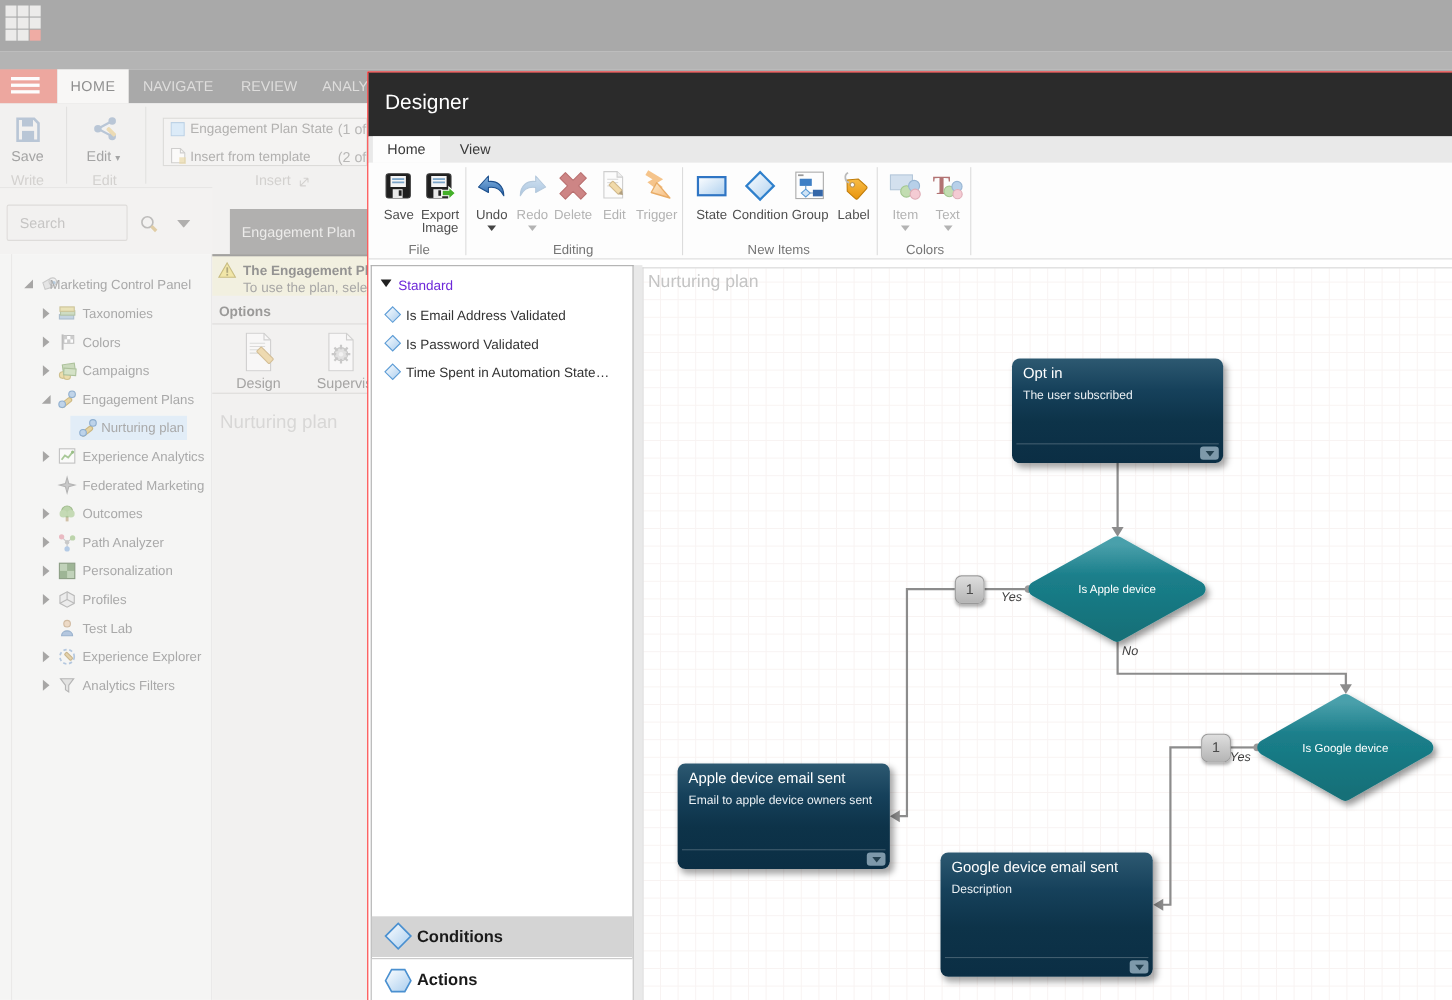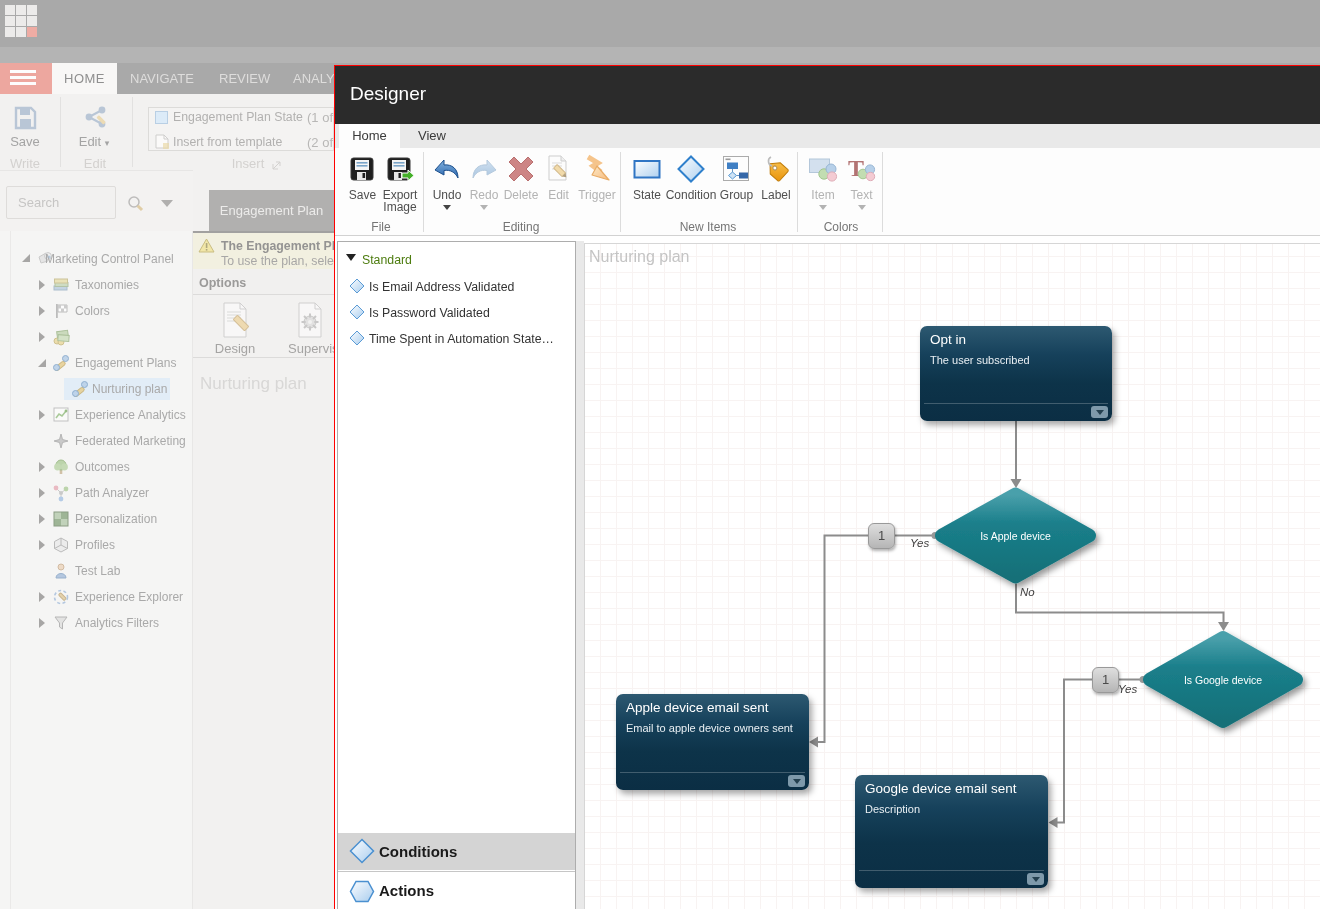--- a/index.html
+++ b/index.html
@@ -251,20 +251,23 @@
   </svg>
   <div class="abs trow" style="top:246px">
       <span class="lbl" style="left:45px">Marketing Control Panel</span>
     </div>
   <div class="abs trow" style="top:272px">
       <span class="lbl" style="left:75px">Taxonomies</span>
     </div>
   <div class="abs trow" style="top:298px">
       <span class="lbl" style="left:75px">Colors</span>
     </div>
+  <div class="abs trow" style="top:324px">
+      <span class="lbl" style="left:75px">Campaigns</span>
+    </div>
   <div class="abs trow" style="top:350px">
       <span class="lbl" style="left:75px">Engagement Plans</span>
     </div>
   <div class="abs trow" style="top:376px">
       <span class="lbl" style="left:92px">Nurturing plan</span>
     </div>
   <div class="abs trow" style="top:402px">
       <span class="lbl" style="left:75px">Experience Analytics</span>
     </div>
   <div class="abs trow" style="top:428px">
@@ -476,21 +479,21 @@
     <div class="caret dis" style="left:484px"></div>
     <div class="caret dis" style="left:522.5px"></div>
   </div>
   <div id="dlgbody">
     <div id="gapcol"></div>
     <div id="lpanel">
       <div class="litem" style="top:5px">
         <svg width="10" height="8" style="position:absolute;left:8px;top:6px">
             <polygon points="0,1 10,1 5,8" fill="#222"></polygon>
           </svg>
-        <span style="left:24px;color:#4d7c0f">Standard</span>
+        <span style="left:24px;color:#6d28d9">Standard</span>
         </div>
       <div class="litem" style="top:32px">
         <svg width="16" height="16" style="position:absolute;left:11px;top:4px">
             <polygon points="8,1 15,8 8,15 1,8" fill="url(#ldg)" stroke="#5b9bd5"></polygon>
           </svg>
         <span>Is Email Address Validated</span>
         </div>
       <div class="litem" style="top:58px">
         <svg width="16" height="16" style="position:absolute;left:11px;top:4px">
             <polygon points="8,1 15,8 8,15 1,8" fill="url(#ldg)" stroke="#5b9bd5"></polygon>

